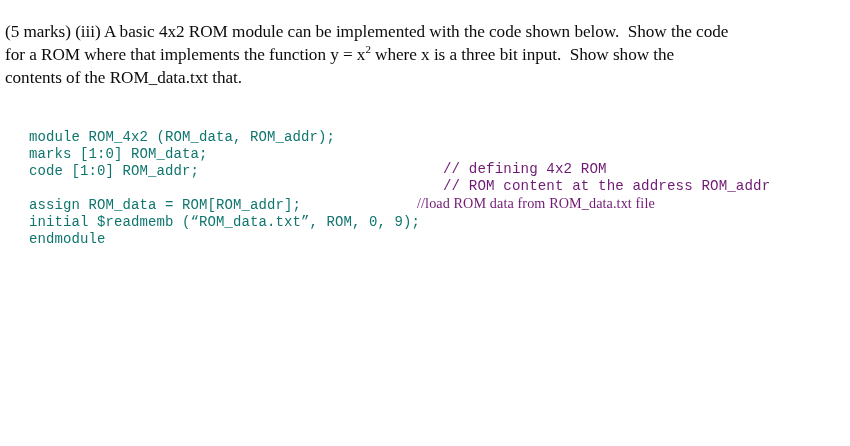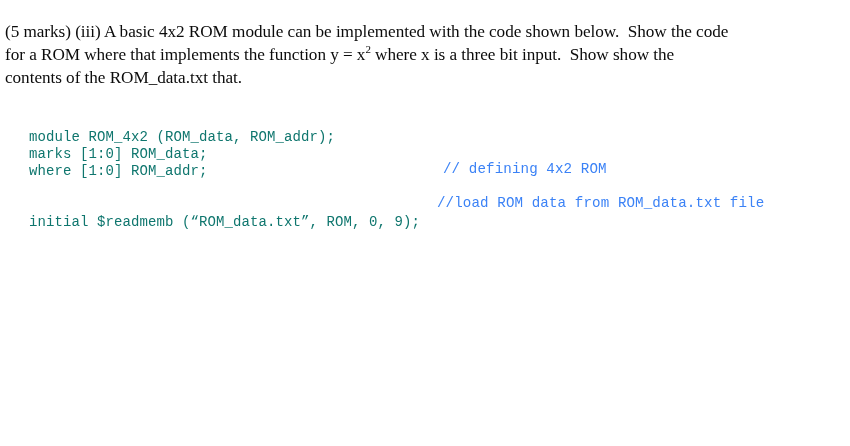--- a/index.html
+++ b/index.html
@@ -62,26 +62,26 @@
     font-size: 14px;
     color: #0f766e;
     white-space: pre;
     letter-spacing: 0.1px;
   }
   .code-comment {
     position: absolute;
     top: 0;
     font-family: "Liberation Mono", monospace;
     font-size: 14.2px;
-    color: #3b82f6;
+    color: #701a75;
     white-space: pre;
     letter-spacing: 0.1px;
   }
   .cmt-a { left: 438px; }
-  .cmt-b { left: 432px; }
+  .cmt-b { left: 412px; font-family: Liberation Serif, serif; }
 </style>
 </head>
 <body>
 
 <div class="page">
 
   <div class="question-block">
     <div class="q-line">(5 marks) (iii) A basic 4x2 ROM module can be implemented with the code shown below.  Show the code</div>
     <div class="q-line"><span>for a ROM where that implements the function y = x</span><sup>2</sup><span> where x is a three bit input.  Show show the</span></div>
     <div class="q-line">contents of the ROM_data.txt that.</div>
@@ -91,31 +91,36 @@
 
     <div class="code-row">
       <span class="code-text">module ROM_4x2 (ROM_data, ROM_addr);</span>
     </div>
 
     <div class="code-row">
       <span class="code-text">marks [1:0] ROM_data;</span>
     </div>
 
     <div class="code-row">
-      <span class="code-text">where [1:0] ROM_addr;</span>
+      <span class="code-text">code [1:0] ROM_addr;</span>
     </div>
 
     <div class="code-row">
       <span class="code-comment cmt-a">// defining 4x2 ROM</span>
     </div>
 
     <div class="code-row">
+      <span class="code-text">assign ROM_data = ROM[ROM_addr];</span>
+      <span class="code-comment cmt-a">// ROM content at the address ROM_addr</span>
     </div>
 
     <div class="code-row">
       <span class="code-text">initial $readmemb (“ROM_data.txt”, ROM, 0, 9);</span>
       <span class="code-comment cmt-b">//load ROM data from ROM_data.txt file</span>
     </div>
 
+    <div class="code-row">
+      <span class="code-text">endmodule</span>
+    </div>
 
   </div>
 
 </div>
 
 </body></html>

